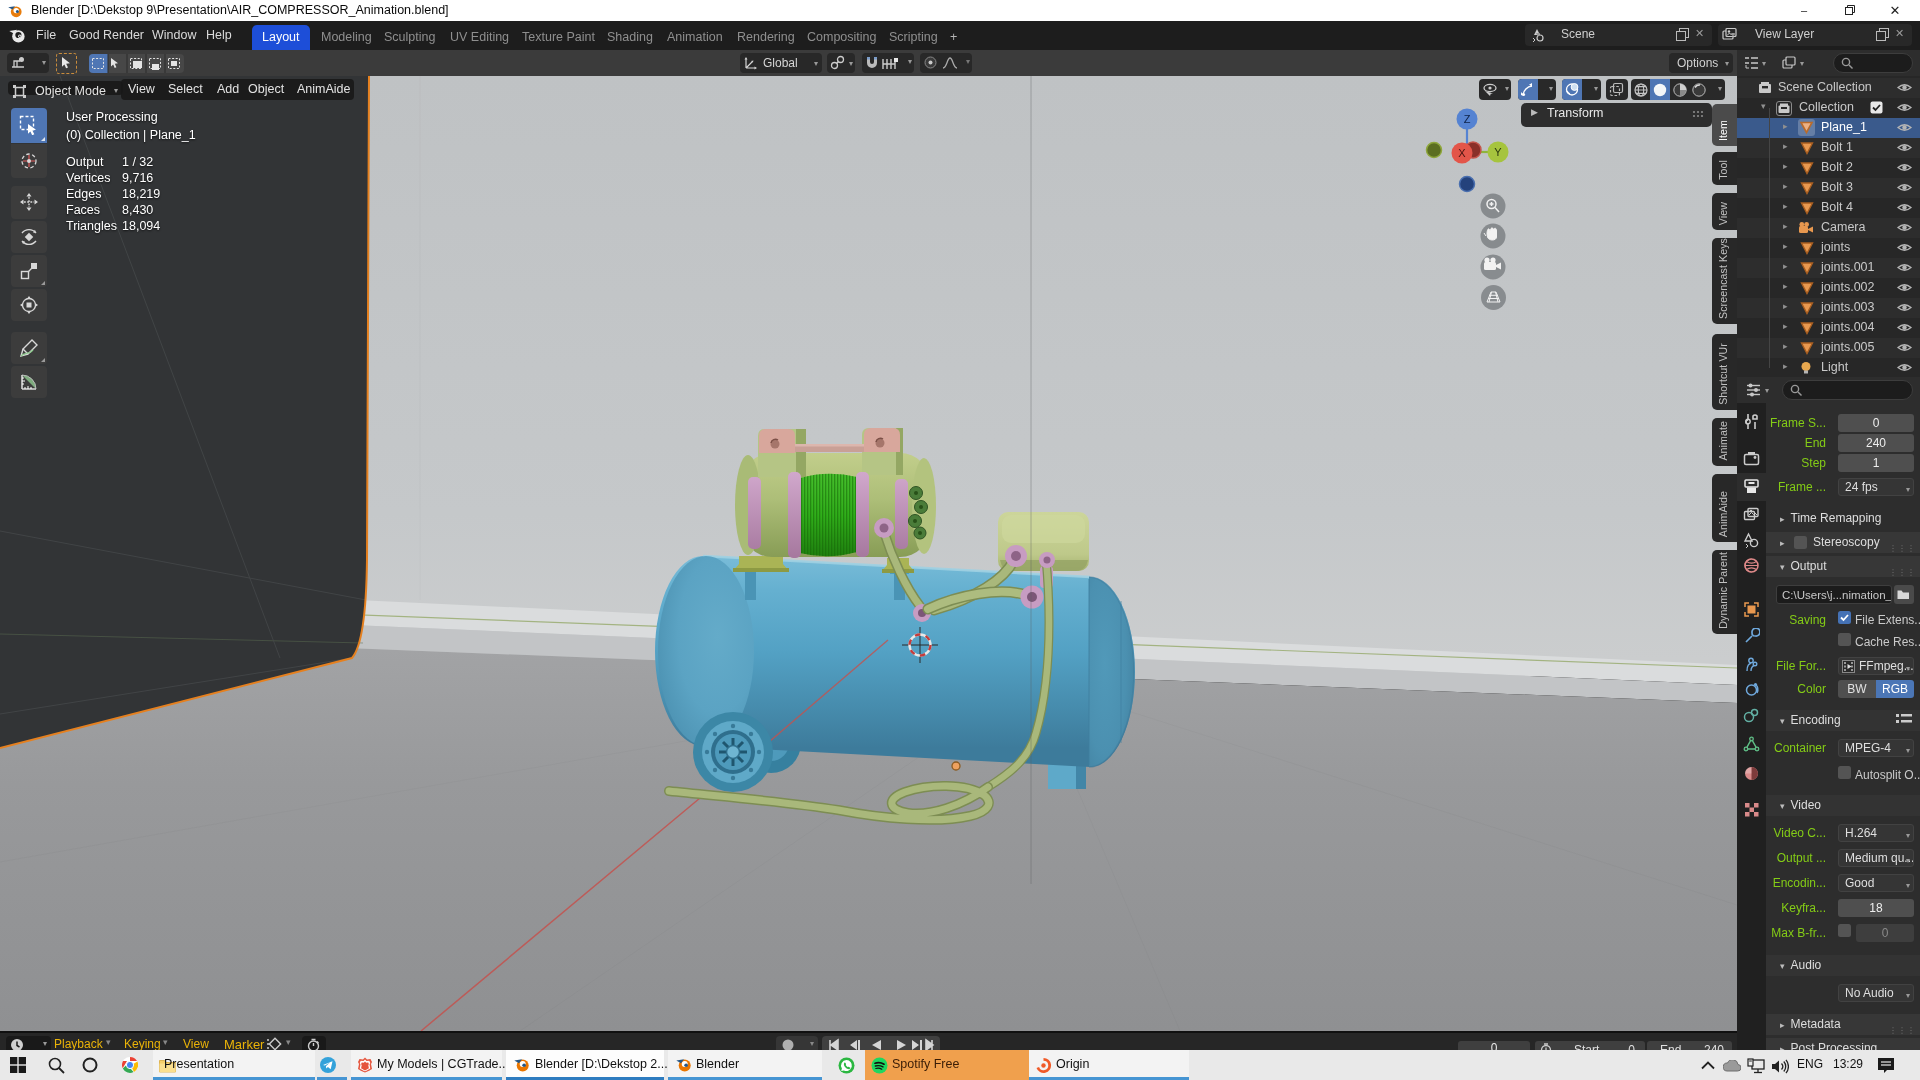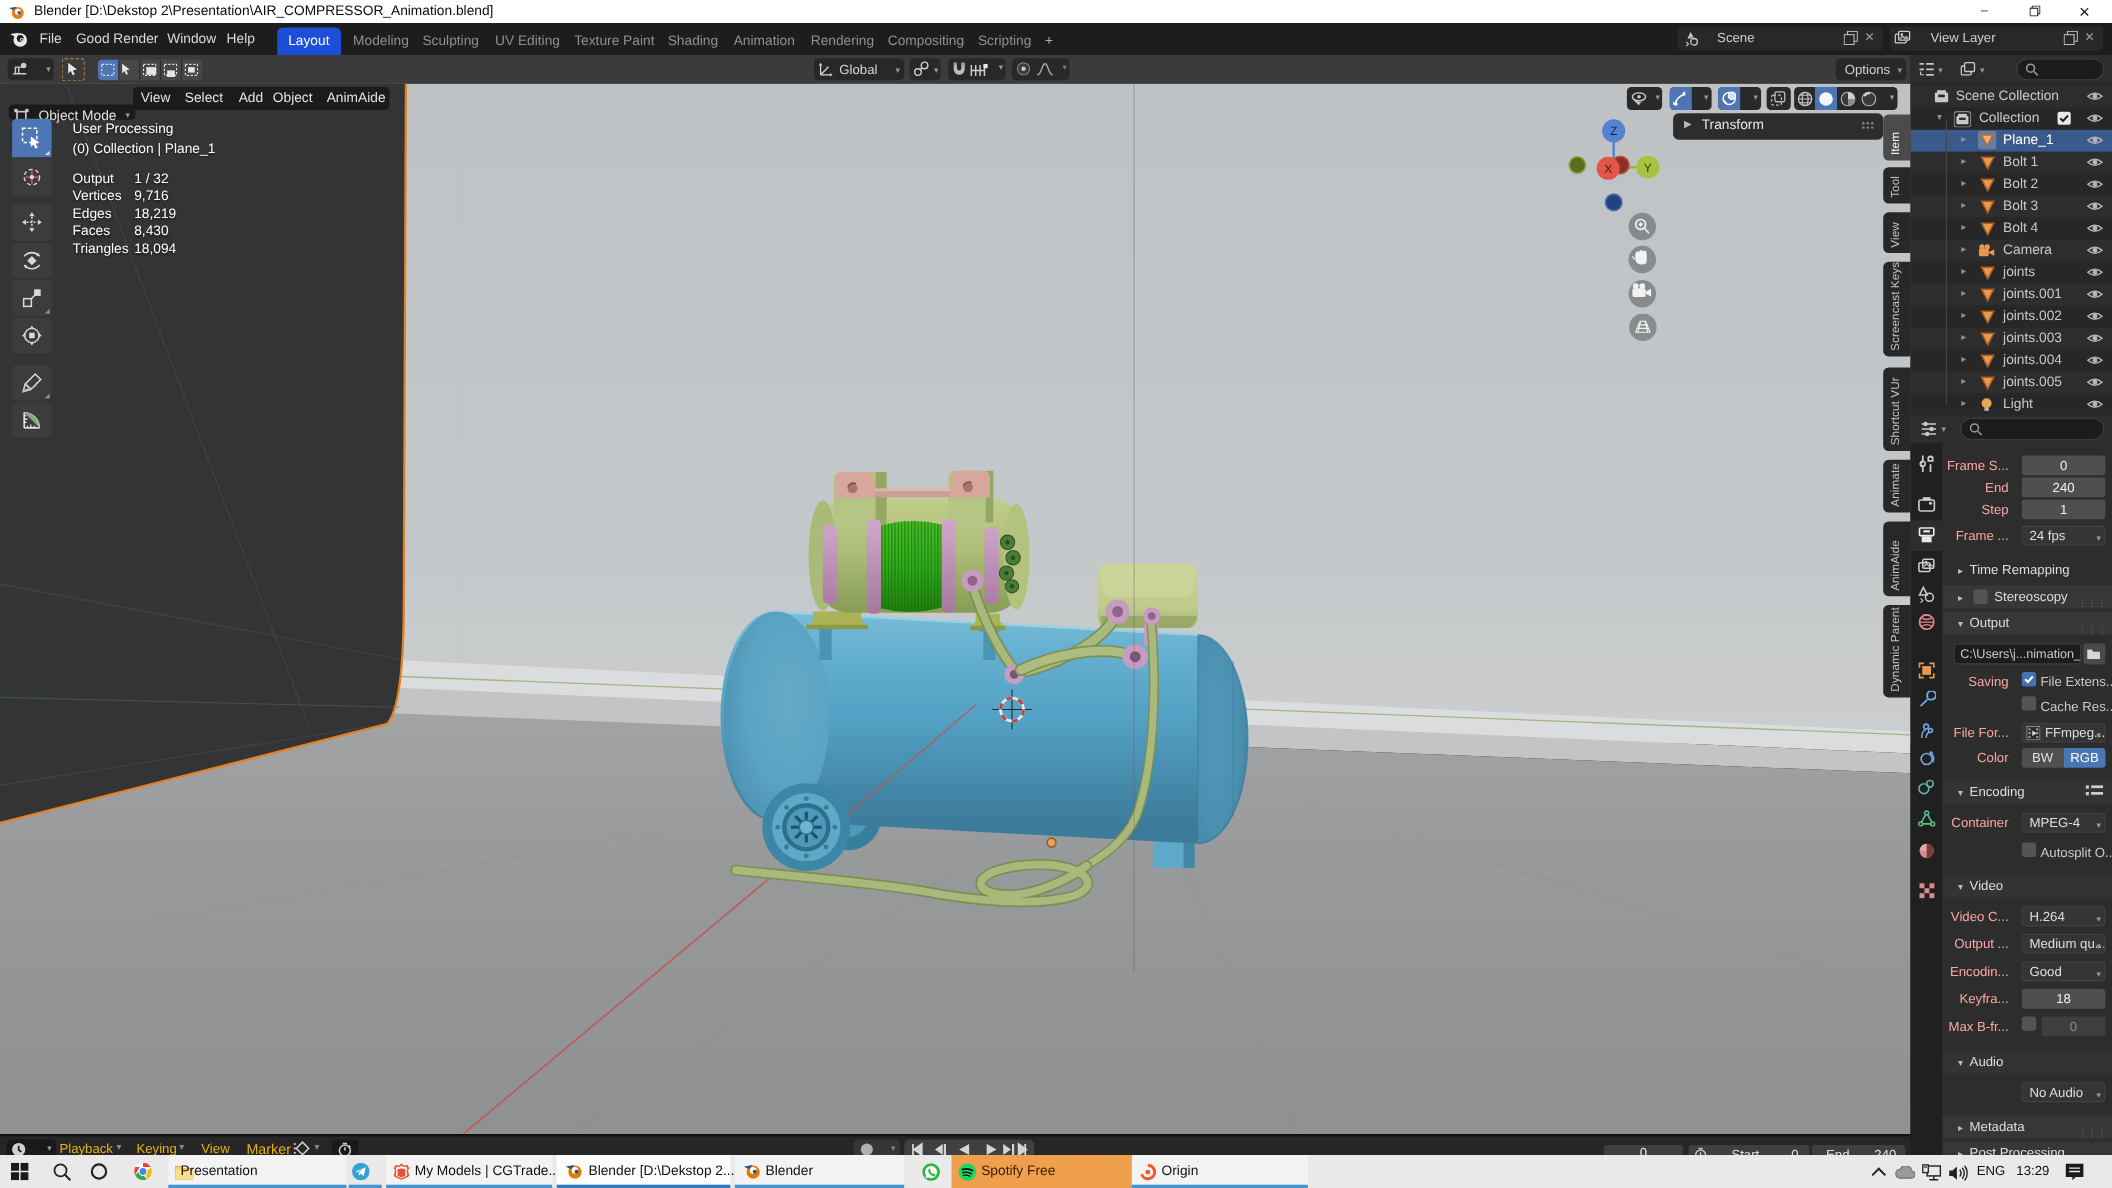--- a/index.html
+++ b/index.html
@@ -26,21 +26,21 @@
 .tbtxt{position:absolute;top:7px;font-size:12.5px;color:#101010;white-space:nowrap}
 </style></head><body>
 <div id="page">
 <div class="abs" id="titlebar">
  <svg class="abs" style="left:8px;top:4px" width="15" height="14" viewBox="0 0 15 14">
         <circle cx="8.2" cy="7.8" r="5.4" fill="#e87d0d"></circle>
         <circle cx="8.2" cy="6.6" r="2.7" fill="#fff"></circle>
         <path d="M0.2,3.2 L7,2.2 L4.5,5.6 Z" fill="#265787"></path>
         <circle cx="9.4" cy="7.6" r="1.5" fill="#265787"></circle>
       </svg>
- <span class="t">Blender [D:\Dekstop 2\Presentation\AIR_COMPRESSOR_Animation.blend]</span>
+ <span class="t">Blender [D:\Dekstop 9\Presentation\AIR_COMPRESSOR_Animation.blend]</span>
  <div class="winbtn" style="left:1781px">–</div>
  <div class="winbtn" style="left:1827px"><svg width="10" height="10" viewBox="0 0 10 10" style="margin-top:5px">
           <rect x="0.5" y="2.5" width="7" height="7" fill="none" stroke="#222"></rect>
           <path d="M2.5,2.5 V0.5 H9.5 V7.5 H7.5" fill="none" stroke="#222"></path>
         </svg></div>
  <div class="winbtn" style="left:1872px;font-size:13px">✕</div>
 </div>
 <div class="abs" id="row1">
  <svg class="abs" style="left:9px;top:6px" width="17" height="17" viewBox="0 0 17 17">
         <circle cx="9.4" cy="9.4" r="6.2" fill="#e9e9e9"></circle>
@@ -393,21 +393,21 @@
 <g>
 <line x1="920" y1="627" x2="920" y2="663" stroke="#2a2a2a" stroke-width="1"></line>
 <line x1="902" y1="645" x2="938" y2="645" stroke="#2a2a2a" stroke-width="1"></line>
 <circle cx="920" cy="645" r="10.5" fill="none" stroke="#e8e8e8" stroke-width="2.4"></circle>
 <circle cx="920" cy="645" r="10.5" fill="none" stroke="#c23d3d" stroke-width="2.4" stroke-dasharray="5.5,5.5"></circle>
 </g>
 <circle cx="956" cy="766" r="4" fill="#eda15f" stroke="#8a5a20" stroke-width="1.3"></circle>
 </svg>
 
 <div class="abs" style="left:0;top:76px;width:1737px;height:26px;font-size:12.5px;color:#e2e2e2">
- <div class="abs" style="left:8px;top:19px;width:115px;height:14px;background:rgba(24,24,24,0.9);border-radius:4px">
+ <div class="abs" style="left:8px;top:5px;width:115px;height:14px;background:rgba(24,24,24,0.9);border-radius:4px">
   <svg width="15" height="15" viewBox="0 0 15 15" style="position:absolute;left:4px;top:3px">
           <rect x="3.5" y="3.5" width="8" height="8" fill="none" stroke="#ccc" stroke-width="1.5"></rect>
           <g fill="#ccc">
             <rect x="1" y="1" width="3" height="3"></rect>
             <rect x="11" y="1" width="3" height="3"></rect>
             <rect x="1" y="11" width="3" height="3"></rect>
             <rect x="11" y="11" width="3" height="3"></rect>
           </g>
         </svg>
   <span style="position:absolute;left:27px;top:3px">Object Mode</span>
@@ -973,21 +973,21 @@
       <div class="phd" style="top:635px"><span class="a">▸</span>Post Processing<span class="dots">⋮⋮⋮</span></div>
     </div>
 <style>
 .orow{position:absolute;left:0;width:183px;height:20px;background:#2d2d2d}
 .orow.alt{background:#272727}
 .orow.sel{background:#3a5a8c}
 .orow .ot{position:absolute;top:2px}
 .orow .oi{position:absolute;top:3px}
 .oarr{position:absolute;top:3px;color:#909090;font-size:9px}
 .oeye{position:absolute;right:8px;top:3px}
-.plb{position:absolute;right:94px;width:70px;text-align:right;white-space:nowrap;overflow:hidden;color:#fca5a5}
+.plb{position:absolute;right:94px;width:70px;text-align:right;white-space:nowrap;overflow:hidden;color:#84cc16}
 .pfd{position:absolute;left:72px;width:76px;height:18px;background:#4f4f4f;border-radius:3px;text-align:center;line-height:18px;color:#efefef}
 .pdd{position:absolute;left:72px;width:76px;height:18px;background:#353535;border:1px solid #424242;border-radius:3px;line-height:17px;color:#dfdfdf;padding-left:6px;white-space:nowrap;overflow:hidden}
 .pdd .c{position:absolute;right:3px;top:2px;color:#999;font-size:8px}
 .phd{position:absolute;left:0;width:154px;height:21px;background:#373737;color:#dedede;line-height:21px;white-space:nowrap;overflow:hidden}
 .phd .a{color:#bdbdbd;font-size:9px;margin:0 6px 0 14px}
 .pck{position:absolute;width:13px;height:13px;border-radius:2.5px}
 .dots{position:absolute;right:4px;top:6px;color:#777;font-size:8px;letter-spacing:1px}
 .vtab{position:absolute;left:0;width:25px;background:#282828;border-radius:5px 0 0 5px;color:#c2c2c2}
 .vtab span{position:absolute;left:5px;bottom:5px;writing-mode:vertical-rl;transform:rotate(180deg);white-space:nowrap;font-size:10.6px;letter-spacing:0.1px}
 .tlt{position:absolute;top:4px;color:#eab308;font-size:12.5px}

